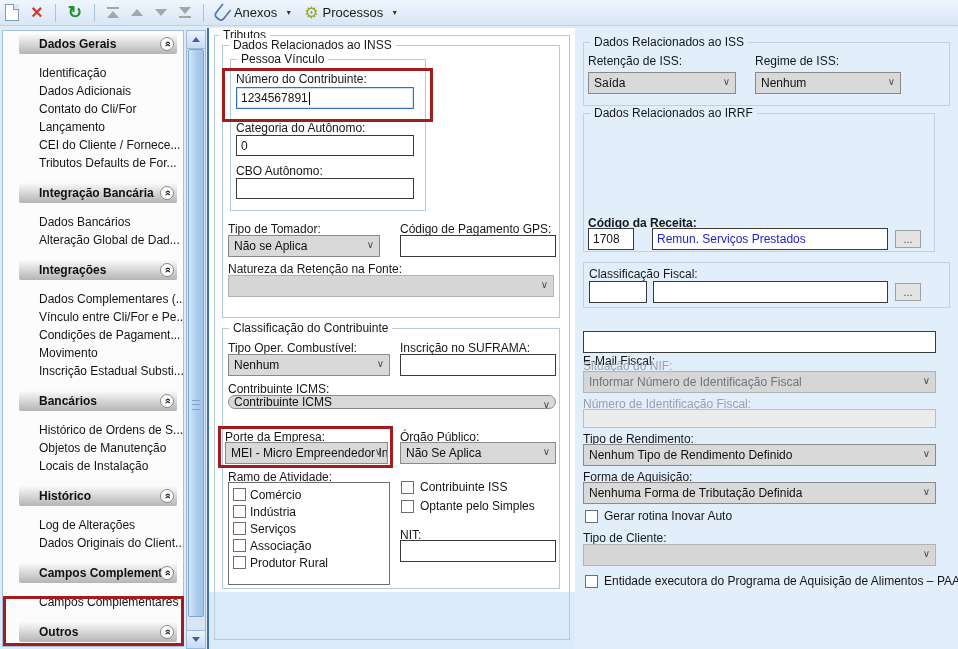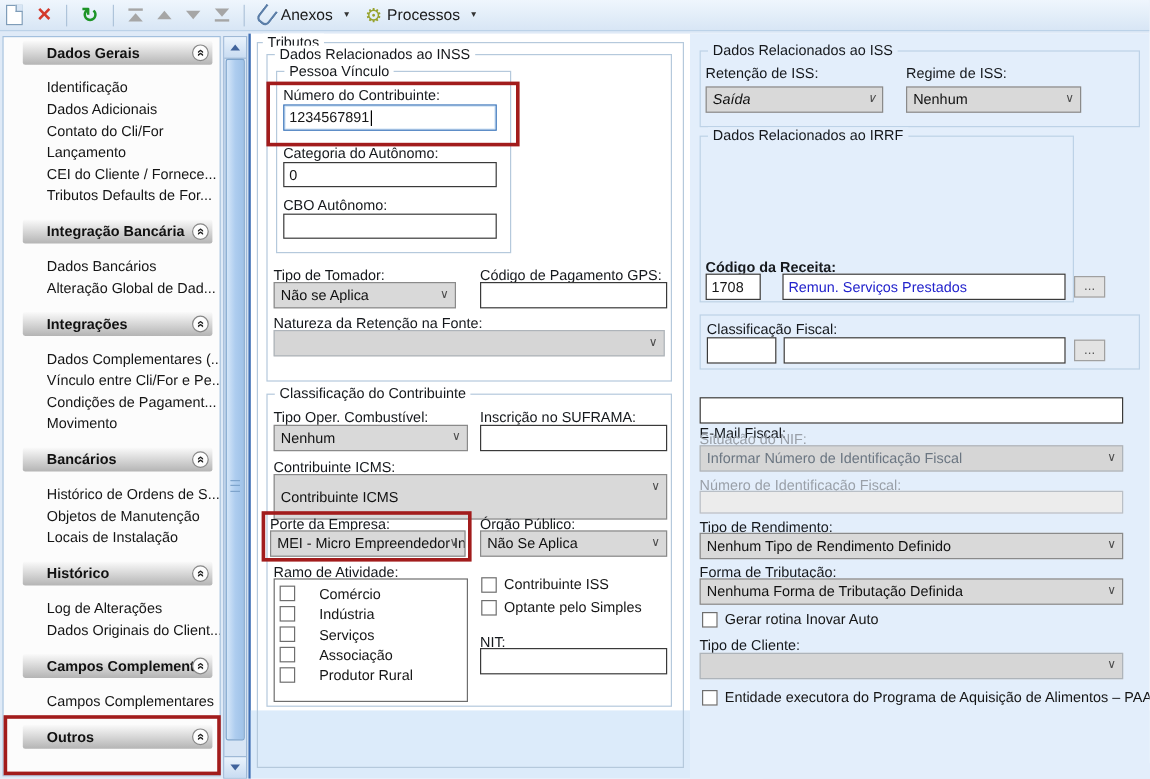--- a/index.html
+++ b/index.html
@@ -76,21 +76,21 @@
   .input.dis{background:#ececec;border-color:#b9bfc6;}
   .caret{width:1px;height:13px;background:#000;margin-left:1px;}
   .combo{position:absolute;background:#d9d9d9;border:1px solid #8a8a8a;box-sizing:border-box;
     display:flex;align-items:center;padding:0 18px 0 5px;white-space:nowrap;overflow:hidden;color:#111;}
   .combo::after{content:"\2228";position:absolute;right:5px;top:3px;font-size:10px;color:#4d4d4d;}
   .combo.dis{background:#d6d6d6;border-color:#aeb4ba;color:#6b7682;}
   .chkrow{position:absolute;display:flex;align-items:center;gap:6px;white-space:nowrap;}
   .chk{width:13px;height:13px;background:#fff;border:1px solid #6e6e6e;box-sizing:border-box;flex:none;}
   .listbox{position:absolute;background:#fff;border:1px solid #6e6e6e;box-sizing:border-box;
     padding:3px 0 0 4px;}
-  .lb-item{display:flex;align-items:center;gap:20px;height:17px;white-space:nowrap;}
+  .lb-item{display:flex;align-items:center;gap:4px;height:17px;white-space:nowrap;}
   .browse{position:absolute;background:#e3e3e3;border:1px solid #a0a0a0;box-sizing:border-box;
     display:flex;align-items:center;justify-content:center;color:#555;font-size:11px;cursor:default;}
   .bluetext{color:#2323cc;}
   .redbox{position:absolute;border:3px solid #a21c1c;box-sizing:border-box;z-index:60;pointer-events:none;}
 </style>
 </head>
 <body>
 
 <div class="abs toolbar">
   <div class="tb-btn">
@@ -158,20 +158,21 @@
 
   <div class="sect-hd">
     <span>Integrações</span>
     <span class="chev-circle"></span>
   </div>
   <div class="sect-items">
     <div class="s-item">Dados Complementares (...</div>
     <div class="s-item">Vínculo entre Cli/For e Pe...</div>
     <div class="s-item">Condições de Pagament...</div>
     <div class="s-item">Movimento</div>
+    <div class="s-item">Inscrição Estadual Substi...</div>
   </div>
 
   <div class="sect-hd">
     <span>Bancários</span>
     <span class="chev-circle"></span>
   </div>
   <div class="sect-items">
     <div class="s-item">Histórico de Ordens de S...</div>
     <div class="s-item">Objetos de Manutenção</div>
     <div class="s-item">Locais de Instalação</div>
@@ -270,21 +271,21 @@
   <div class="combo" style="left:21px;top:326px;width:162px;height:22px;">
     <span>Nenhum</span>
   </div>
 
   <div class="lbl" style="left:193px;top:313px;">Inscrição no SUFRAMA:</div>
   <div class="input" style="left:193px;top:326px;width:156px;height:22px;">
     <span></span>
   </div>
 
   <div class="lbl" style="left:21px;top:354px;">Contribuinte ICMS:</div>
-  <div class="combo" style="left:21px;top:367px;width:328px;height:38px;">
+  <div class="combo" style="left:21px;top:367px;width:328px;height:14px;border-radius:10px;">
     <span>Contribuinte ICMS</span>
   </div>
 
   <div class="lbl" style="left:18px;top:402px;">Porte da Empresa:</div>
   <div class="combo" style="left:18px;top:414px;width:163px;height:22px;">
     <span>MEI - Micro Empreendedor Ind</span>
   </div>
 
   <div class="lbl" style="left:193px;top:402px;">Órgão Público:</div>
   <div class="combo" style="left:193px;top:414px;width:156px;height:22px;">
@@ -328,29 +329,29 @@
   <div class="input" style="left:193px;top:512px;width:156px;height:22px;">
     <span></span>
   </div>
 
   <div class="abs rightpanel">
 
     <div class="gbox" style="left:8px;top:14px;width:367px;height:64px;">
       <span class="legend">Dados Relacionados ao ISS</span>
     </div>
     <div class="lbl" style="left:13px;top:26px;">Retenção de ISS:</div>
-    <div class="combo" style="left:13px;top:44px;width:148px;height:22px;font-style:italic;">
+    <div class="combo" style="left:13px;top:44px;width:148px;height:22px;">
       <span>Saída</span>
     </div>
     <div class="lbl" style="left:180px;top:26px;">Regime de ISS:</div>
     <div class="combo" style="left:180px;top:44px;width:146px;height:22px;">
       <span>Nenhum</span>
     </div>
 
-    <div class="gbox" style="left:8px;top:85px;width:312px;height:139px;">
+    <div class="gbox" style="left:8px;top:85px;width:352px;height:139px;">
       <span class="legend">Dados Relacionados ao IRRF</span>
     </div>
     <div class="lbl" style="left:13px;top:188px;font-weight:bold;">Código da Receita:</div>
     <div class="input" style="left:13px;top:200px;width:46px;height:22px;">
       <span>1708</span>
     </div>
     <div class="input" style="left:77px;top:200px;width:236px;height:22px;">
       <span class="bluetext">Remun. Serviços Prestados</span>
     </div>
     <div class="browse" style="left:320px;top:202px;width:26px;height:18px;">
@@ -382,21 +383,21 @@
     <div class="lbl dis" style="left:8px;top:369px;">Número de Identificação Fiscal:</div>
     <div class="input dis" style="left:8px;top:381px;width:353px;height:19px;">
       <span></span>
     </div>
 
     <div class="lbl" style="left:8px;top:404px;">Tipo de Rendimento:</div>
     <div class="combo" style="left:8px;top:416px;width:353px;height:22px;">
       <span>Nenhum Tipo de Rendimento Definido</span>
     </div>
 
-    <div class="lbl" style="left:8px;top:442px;">Forma de Tributação:</div>
+    <div class="lbl" style="left:8px;top:442px;">Forma de Aquisição:</div>
     <div class="combo" style="left:8px;top:454px;width:353px;height:22px;">
       <span>Nenhuma Forma de Tributação Definida</span>
     </div>
 
     <div class="chkrow" style="left:10px;top:481px;">
       <span class="chk"></span>
       <span>Gerar rotina Inovar Auto</span>
     </div>
 
     <div class="lbl" style="left:8px;top:503px;">Tipo de Cliente:</div>

